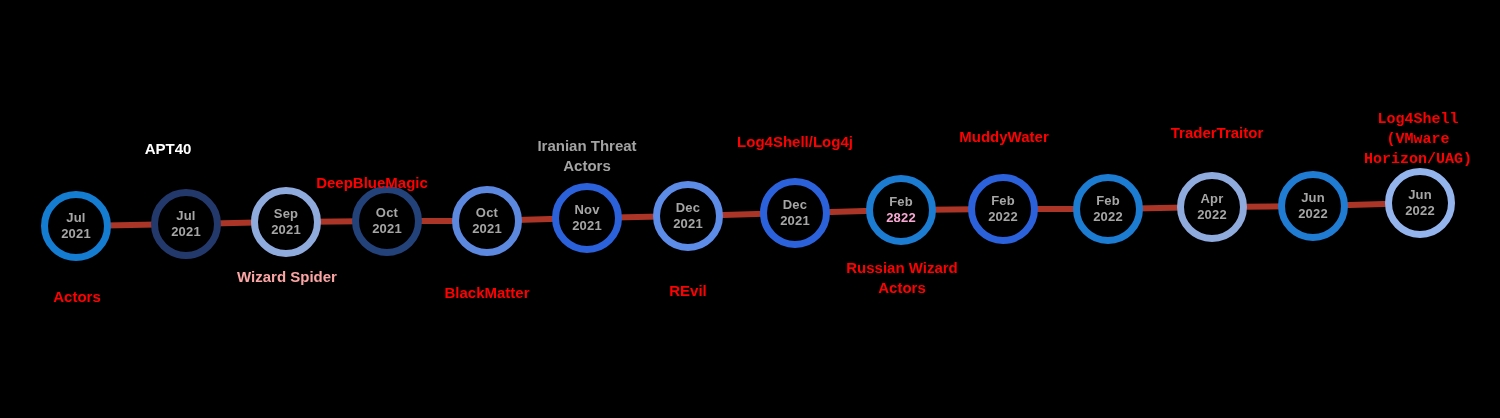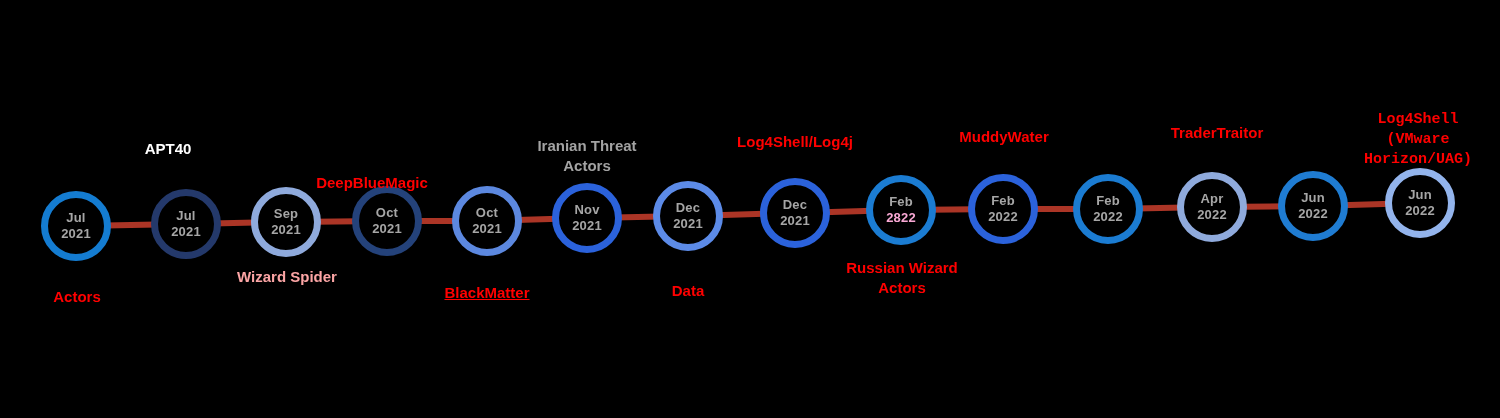--- a/index.html
+++ b/index.html
@@ -82,34 +82,34 @@
     <div class="node-circle" style="left: 352px; top: 186px; border-color: rgb(36, 66, 122);">
       <span class="node-month" style="color: rgb(166, 166, 166);">Oct</span>
       <span class="node-year" style="color: rgb(166, 166, 166);">2021</span>
     </div>
     <div class="event-label" style="left: 372px; top: 151px; color: rgb(255, 0, 0); margin-top: 32px;">DeepBlueMagic</div>
     <div class="connector" style="left: 487px; top: 218px; width: 100.045px; background: rgb(171, 53, 38); transform: rotate(-1.71836deg);"></div>
     <div class="node-circle" style="left: 452px; top: 186px; border-color: rgb(92, 136, 223);">
       <span class="node-month" style="color: rgb(166, 166, 166);">Oct</span>
       <span class="node-year" style="color: rgb(166, 166, 166);">2021</span>
     </div>
-    <div class="event-label" style="left: 487px; top: 293px; color: rgb(255, 0, 0); text-decoration: underline;">BlackMatter</div>
+    <div class="event-label" style="left: 487px; top: 293px; color: rgb(255, 0, 0);">BlackMatter</div>
     <div class="connector" style="left: 587px; top: 215px; width: 101.02px; background: rgb(171, 53, 38); transform: rotate(-1.13442deg);"></div>
     <div class="node-circle" style="left: 552px; top: 183px; border-color: rgb(43, 98, 219);">
       <span class="node-month" style="color: rgb(166, 166, 166);">Nov</span>
       <span class="node-year" style="color: rgb(166, 166, 166);">2021</span>
     </div>
     <div class="event-label" style="left: 587px; top: 156px; color: #a3a3a3;">Iranian Threat
 Actors</div>
     <div class="connector" style="left: 688px; top: 213px; width: 107.042px; background: rgb(171, 53, 38); transform: rotate(-1.606deg);"></div>
     <div class="node-circle" style="left: 653px; top: 181px; border-color: rgb(92, 139, 232);">
       <span class="node-month" style="color: rgb(166, 166, 166);">Dec</span>
       <span class="node-year" style="color: rgb(166, 166, 166);">2021</span>
     </div>
-    <div class="event-label" style="left: 688px; top: 291px; color: rgb(255, 0, 0);">Data</div>
+    <div class="event-label" style="left: 688px; top: 291px; color: rgb(255, 0, 0);">REvil</div>
     <div class="connector" style="left: 795px; top: 210px; width: 106.042px; background: rgb(171, 53, 38); transform: rotate(-1.62115deg);"></div>
     <div class="node-circle" style="left: 760px; top: 178px; border-color: rgb(43, 98, 219);">
       <span class="node-month" style="color: rgb(166, 166, 166);">Dec</span>
       <span class="node-year" style="color: rgb(166, 166, 166);">2021</span>
     </div>
     <div class="event-label" style="left: 795px; top: 142px; color: rgb(255, 0, 0);">Log4Shell/Log4j</div>
     <div class="connector" style="left: 901px; top: 207px; width: 102.005px; background: rgb(171, 53, 38); transform: rotate(-0.561705deg);"></div>
     <div class="node-circle" style="left: 866px; top: 175px; border-color: rgb(27, 124, 210);">
       <span class="node-month" style="color: rgb(166, 166, 166);">Feb</span>
       <span class="node-year" style="color: #f9a8d4;">2822</span>

